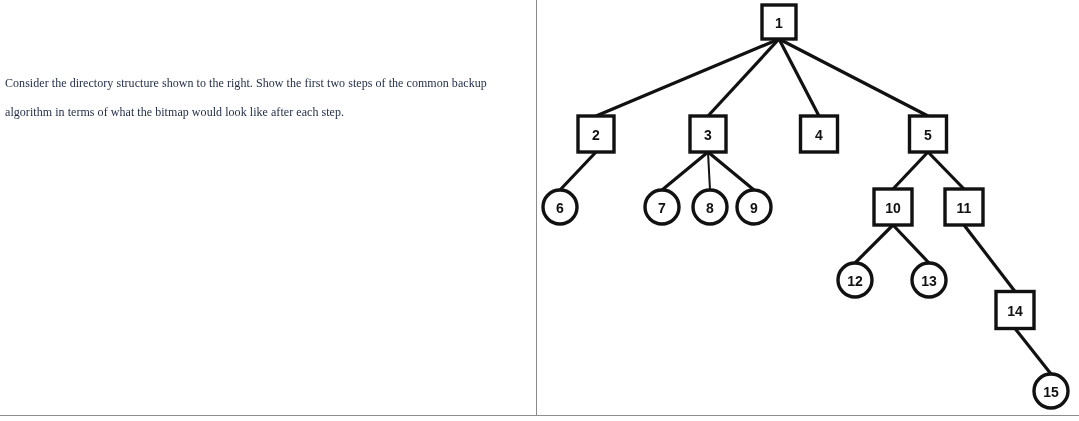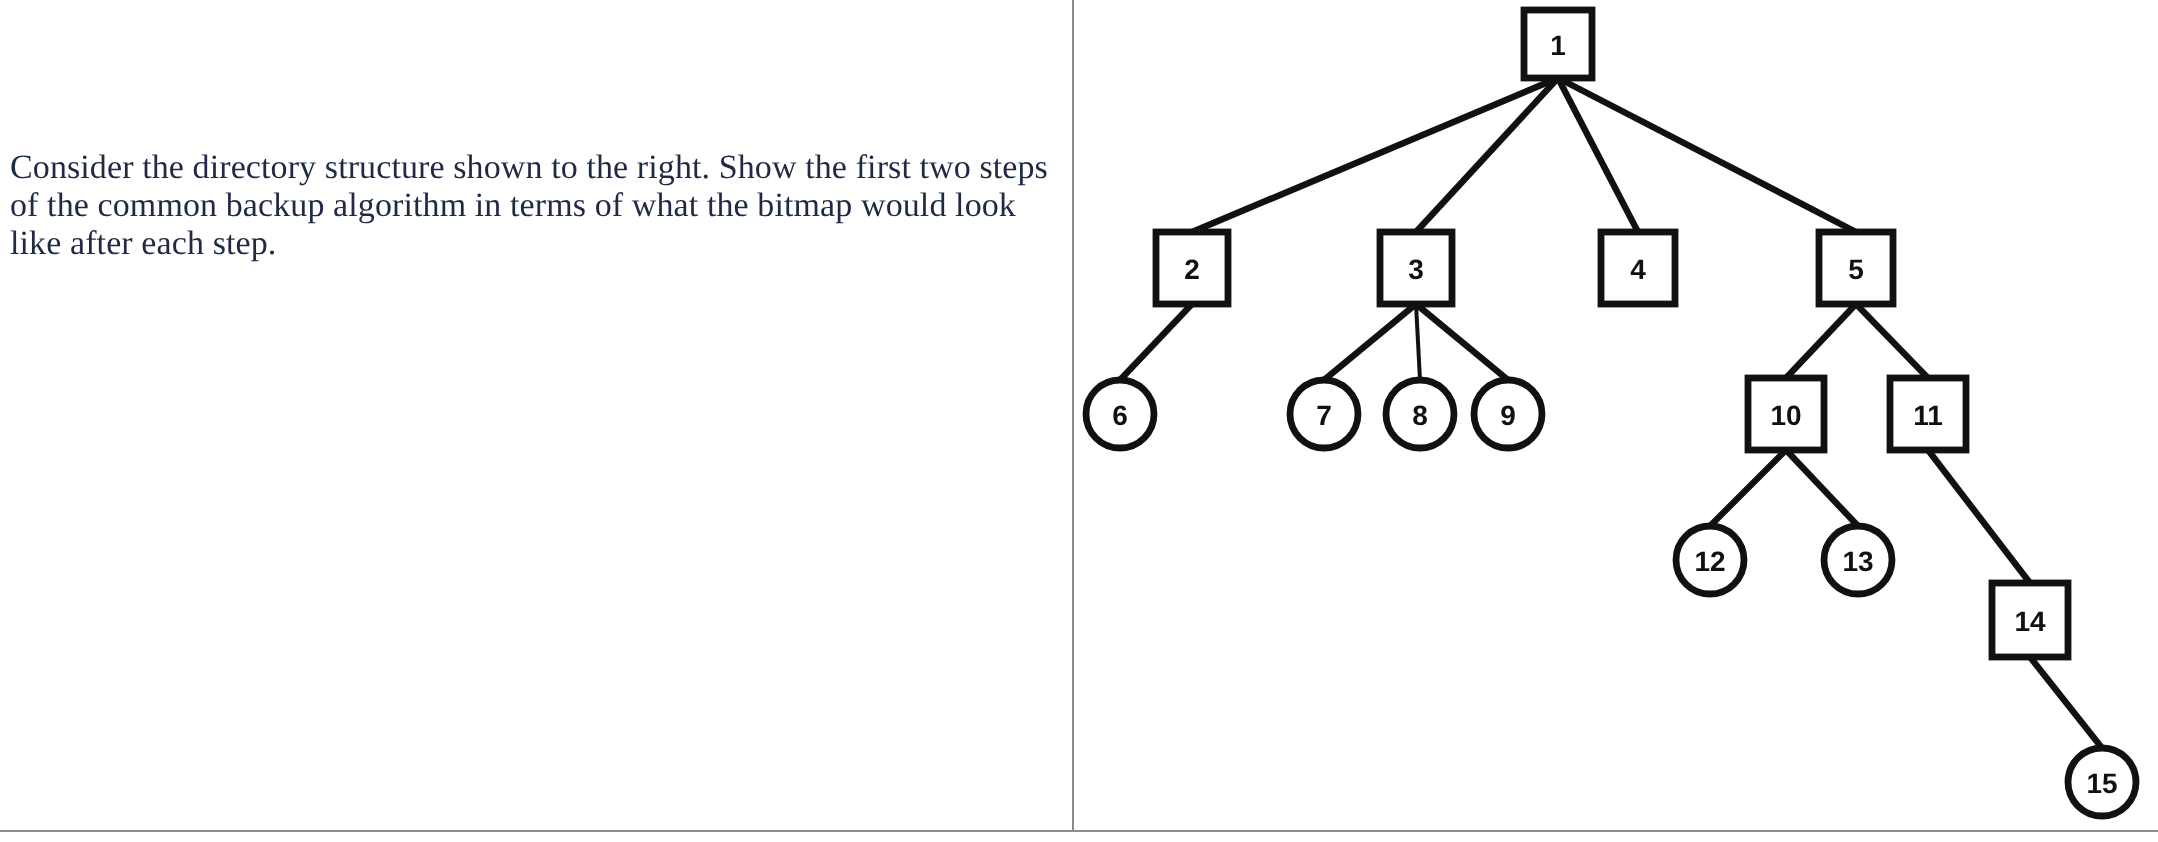--- a/index.html
+++ b/index.html
@@ -24,22 +24,22 @@
     width: 536px;
     height: 415px;
     box-sizing: border-box;
   }
   #question-text {
     position: absolute;
     left: 5px;
     top: 57px;
     width: 525px;
     font-family: "Liberation Serif", "DejaVu Serif", serif;
-    font-size: 17px;
-    line-height: 19px;
+    font-size: 12px;
+    line-height: 29px;
     color: #1f2a44;
     letter-spacing: 0.05px;
   }
   
   #vertical-divider {
     position: absolute;
     left: 536px;
     top: 0;
     width: 1px;
     height: 415px;

